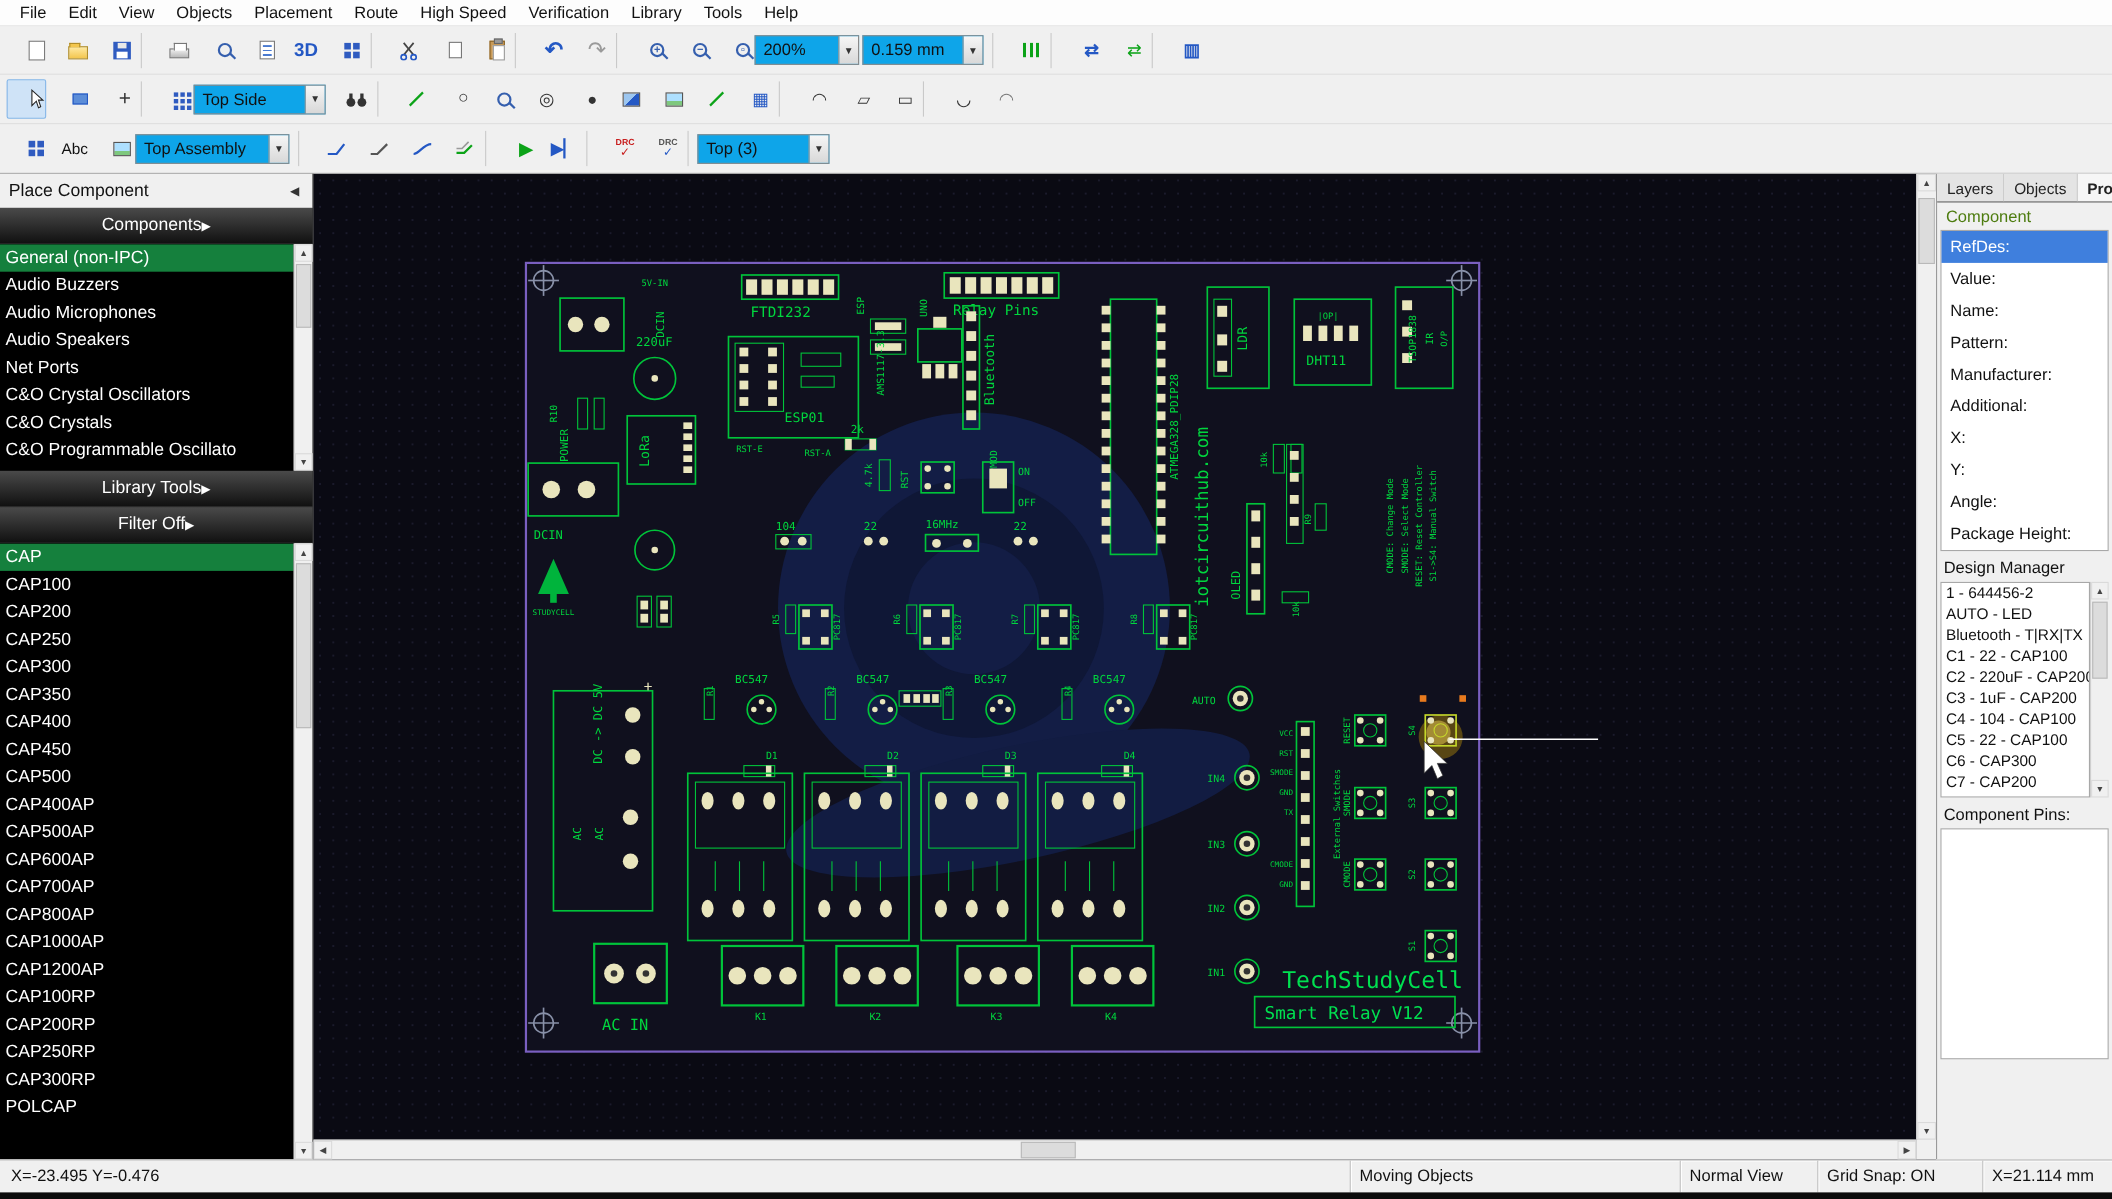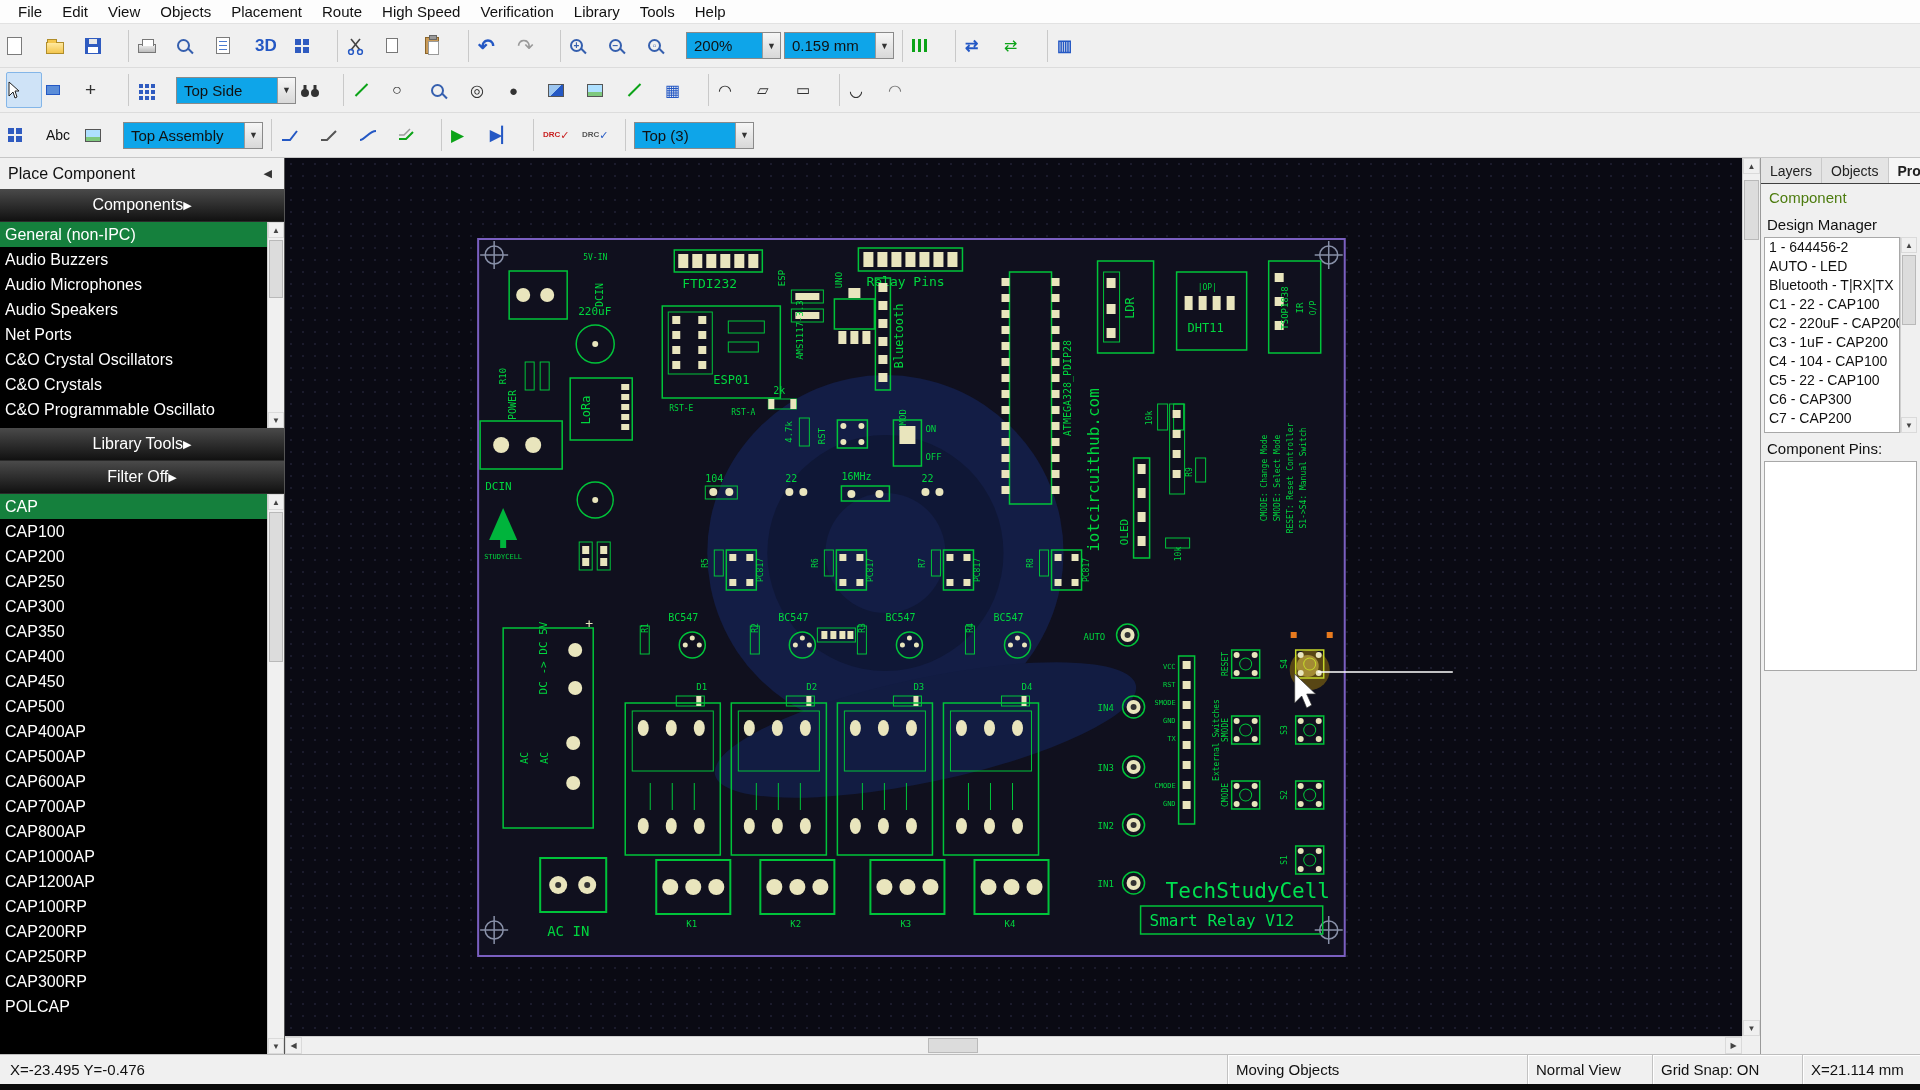--- a/index.html
+++ b/index.html
@@ -8,21 +8,21 @@
 
 
 .menubar{height:24px;background:#fdfdfd;border-bottom:1px solid #e2e2e2;display:flex;align-items:center;padding-left:8px;font-size:15px;color:#111;flex:0 0 auto}
 .menu-item{padding:2px 10px;white-space:nowrap}
 
 
 .toolbar{background:#f0f0f0;display:flex;align-items:center;padding:0 6px;gap:3px;flex:0 0 auto}
 .tb1{height:44px;border-bottom:1px solid #dcdcdc}
 .tb2{height:45px;border-bottom:1px solid #dcdcdc}
 .tb3{height:45px;border-bottom:1px solid #c6c6c6}
-.tbtn{width:36px;height:36px;display:flex;align-items:center;justify-content:flex-start;border:1px solid transparent;border-radius:2px;flex:0 0 auto;position:relative;font-size:17px;color:#333}
+.tbtn{width:36px;height:36px;display:flex;align-items:center;justify-content:flex-end;border:1px solid transparent;border-radius:2px;flex:0 0 auto;position:relative;font-size:17px;color:#333}
 .tbtn.pressed{background:#cfe3f7;border-color:#84b6e8}
 .sep{width:1px;height:32px;background:#c9c9c9;margin:0 5px;flex:0 0 auto}
 .combo{height:27px;background:#0ea5e9;border:1px solid #8a8a8a;display:flex;align-items:center;font-size:15px;color:#111;flex:0 0 auto}
 .combo .cval{padding:0 7px;flex:1;white-space:nowrap;overflow:hidden}
 .combo .carrow{width:18px;height:100%;background:linear-gradient(#f6f6f6,#d8d8d8);border-left:1px solid #9a9a9a;display:flex;align-items:center;justify-content:center;font-size:9px;color:#333}
 .w95{width:95px}.w110{width:110px}.w120{width:120px}.w140{width:140px}
 .blue{color:#2458c4;font-weight:bold}.green{color:#0ca318}.gray{color:#9a9a9a}
 
 .ic-page{width:15px;height:18px;background:#fff;border:1px solid #7b7b7b}
 .ic-doc{width:14px;height:17px;background:#fff;border:1px solid #7b7b7b;position:relative}
@@ -43,21 +43,21 @@
 .ic-grid::before{content:"";position:absolute;top:1px;left:1px;width:6px;height:6px;background:#2f5bc0;box-shadow:8px 0 0 #2f5bc0,0 8px 0 #2f5bc0,8px 8px 0 #2f5bc0}
 .ic-dots{width:15px;height:15px;position:relative}
 .ic-dots::before{content:"";position:absolute;top:1px;left:1px;width:4px;height:4px;background:#2f5bc0;box-shadow:6px 0 0 #2f5bc0,12px 0 0 #2f5bc0,0 6px 0 #2f5bc0,6px 6px 0 #2f5bc0,12px 6px 0 #2f5bc0,0 12px 0 #2f5bc0,6px 12px 0 #2f5bc0,12px 12px 0 #2f5bc0}
 .mag{width:13px;height:13px;border:2px solid #355fae;border-radius:50%;position:relative;display:flex;align-items:center;justify-content:center;font-size:10px;font-weight:bold;color:#355fae}
 .mag::after{content:"";position:absolute;width:7px;height:2px;background:#355fae;transform:rotate(45deg);right:-6px;bottom:-2px}
 .ic-bluerect{width:14px;height:10px;background:#5b8dd8;border:1px solid #2458c4}
 .ic-line{width:17px;height:2px;background:#0ca318;transform:rotate(-45deg)}
 .ic-img{width:16px;height:13px;background:linear-gradient(135deg,#9cc6f0 50%,#2458c4 50%);border:1px solid #555}
 .ic-pic{width:16px;height:13px;border:1px solid #555;background:linear-gradient(180deg,#aee0ff 62%,#7ec87e 62%)}
 .ic-bars{width:16px;height:13px;background:repeating-linear-gradient(90deg,#0ca318 0 3px,transparent 3px 6px)}
-.ic-drc{display:flex;flex-direction:row;align-items:center;line-height:1}
+.ic-drc{display:flex;flex-direction:column;align-items:center;line-height:1}
 .ic-drc .t{font-size:8px;font-weight:bold;color:#c81e1e}
 .ic-drc .c{font-size:11px;color:#c81e1e}
 .ic-drc.alt .t{color:#555}.ic-drc.alt .c{color:#2458c4}
 .abc{font-size:14px;color:#111}
 
 
 .workspace{flex:1;display:flex;min-height:0}
 
 
 .left-panel{width:285px;background:#000;display:flex;flex-direction:column;flex:0 0 auto;border-right:1px solid #555}
@@ -1023,20 +1023,32 @@
       <div class="corner"></div>
     </div>
 
     <div class="right-panel">
       <div class="rp-tabs">
         <div class="rp-tab">Layers</div>
         <div class="rp-tab">Objects</div>
         <div class="rp-tab active">Properties</div>
       </div>
       <div class="rp-section-title">Component</div>
+      <div class="prop-box">
+        <div class="prop-row selected">RefDes:</div>
+        <div class="prop-row">Value:</div>
+        <div class="prop-row">Name:</div>
+        <div class="prop-row">Pattern:</div>
+        <div class="prop-row">Manufacturer:</div>
+        <div class="prop-row">Additional:</div>
+        <div class="prop-row">X:</div>
+        <div class="prop-row">Y:</div>
+        <div class="prop-row">Angle:</div>
+        <div class="prop-row">Package Height:</div>
+      </div>
       <div class="rp-label">Design Manager</div>
       <div class="dm-wrap">
         <div class="dm-list">
           <div class="dm-item">1 - 644456-2</div>
           <div class="dm-item">AUTO - LED</div>
           <div class="dm-item">Bluetooth - T|RX|TX</div>
           <div class="dm-item">C1 - 22 - CAP100</div>
           <div class="dm-item">C2 - 220uF - CAP200</div>
           <div class="dm-item">C3 - 1uF - CAP200</div>
           <div class="dm-item">C4 - 104 - CAP100</div>

